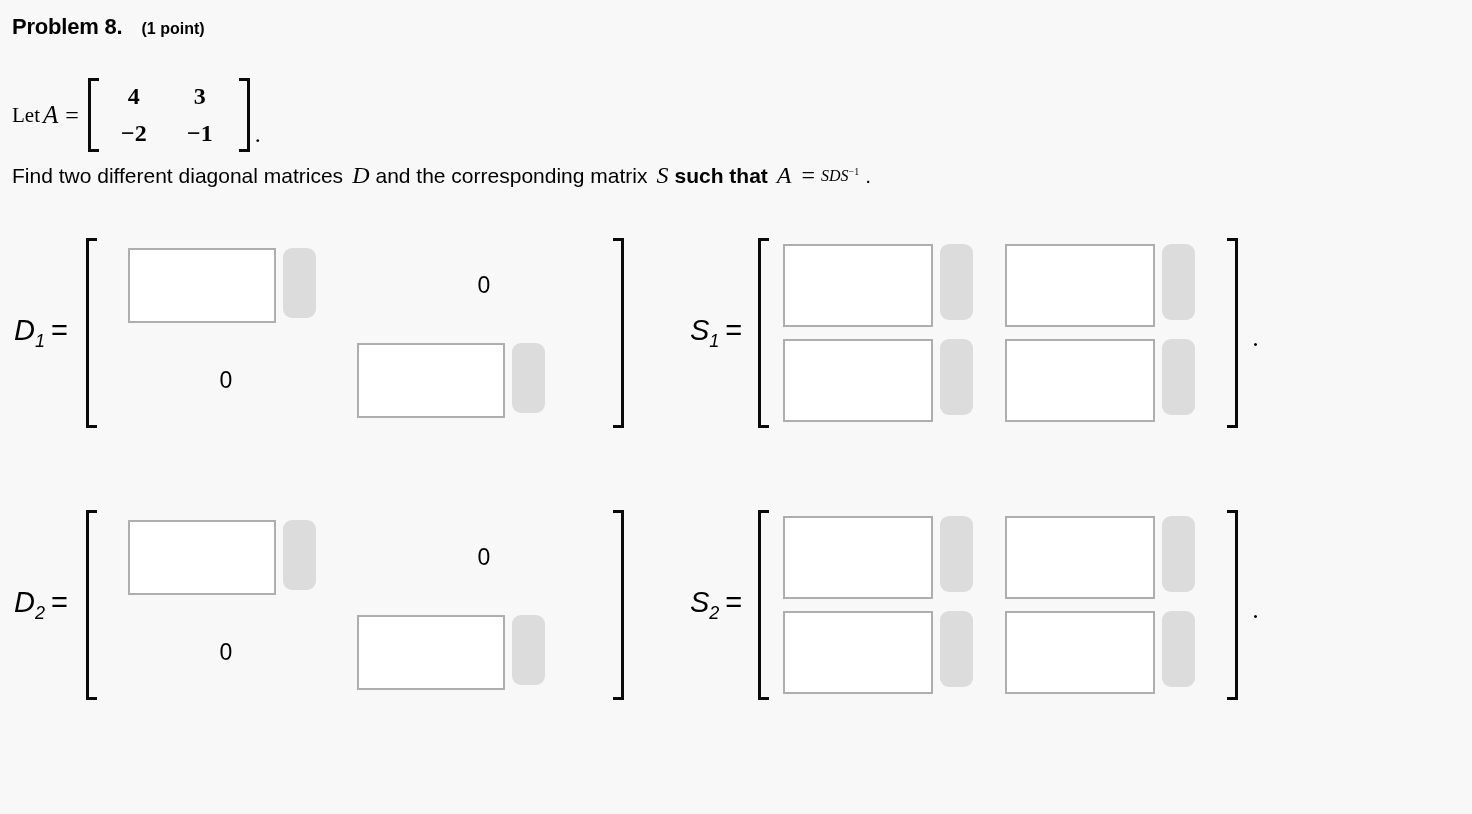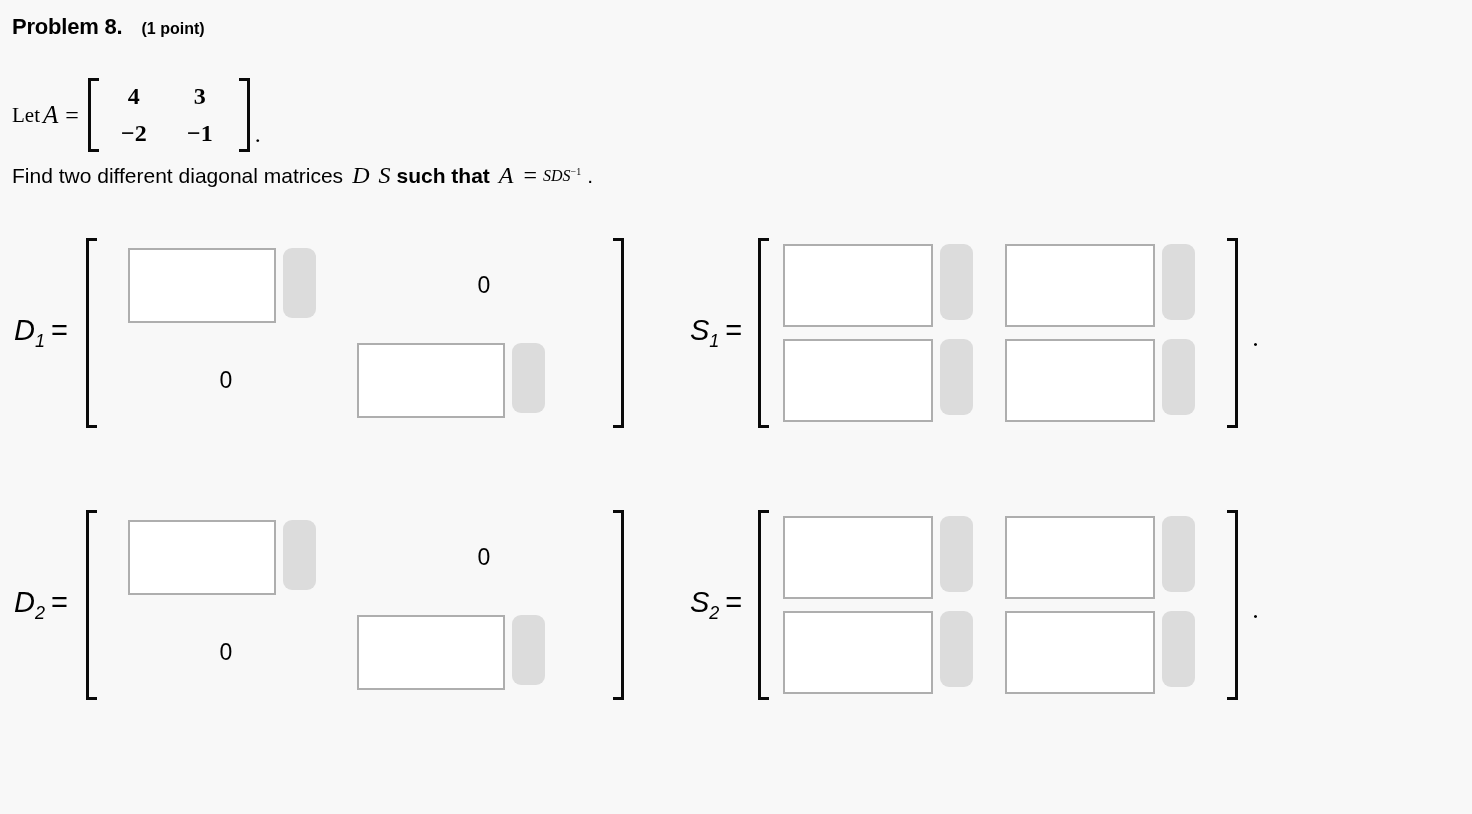--- a/index.html
+++ b/index.html
@@ -262,20 +262,21 @@
         <i class="cap-t"></i>
         <i class="cap-b"></i>
       </span>
   </div>
   <span class="trailing-dot">.</span>
 </div>
 
 <div class="find-line">
   <span style="margin-right: 6px;">Find two different diagonal matrices</span>
   <span class="mathvar" style="margin-right: 6px;">D</span>
+  <span style="margin-right: 6px;">and the corresponding matrix</span>
   <span class="mathvar" style="margin-right: 6px;">S</span>
   <span style="margin-right: 6px; font-weight: bold;">such that</span>
   <span class="mathvar" style="margin-right: 6px;">A</span>
   <span class="eqsign" style="margin-right: 6px;">=</span>
   <span class="sup-inv" style="margin-right: 6px;"><span>SDS</span><sup>−1</sup></span>
   <span style="margin-right: 6px;">.</span>
 </div>
 
 <div class="answer-row" id="row-1">
   <span class="lead-space"></span>

